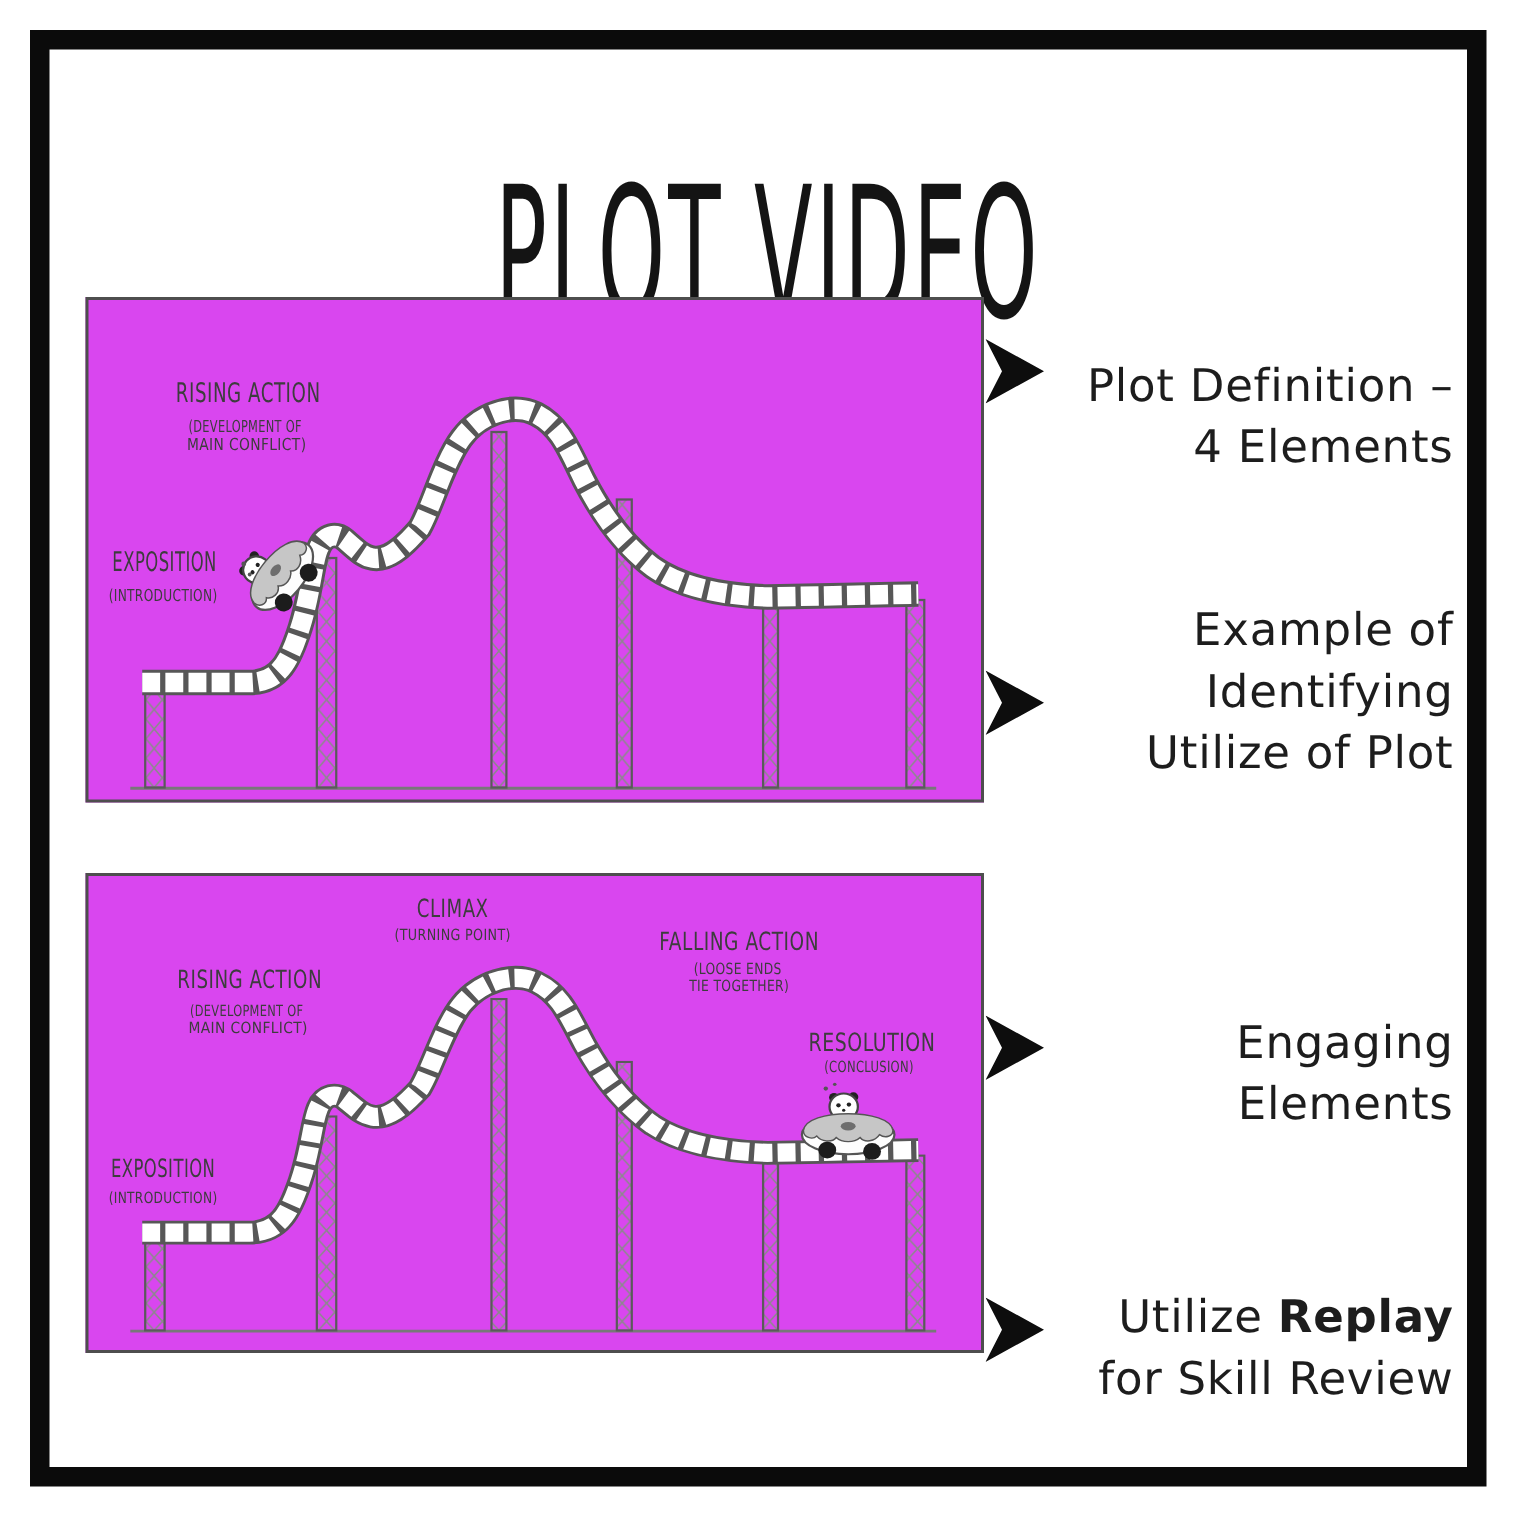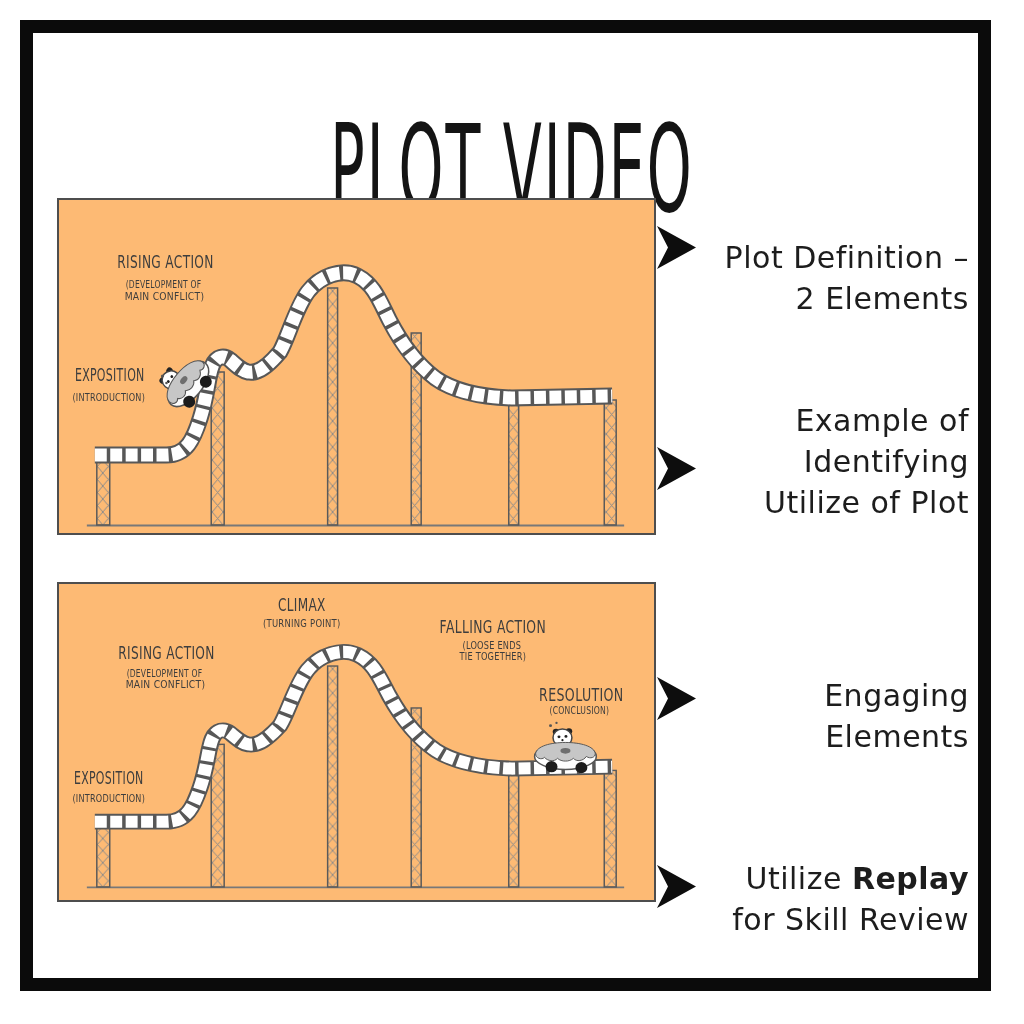--- a/index.html
+++ b/index.html
@@ -11,21 +11,21 @@
     position:absolute;left:20px;top:20px;width:971px;height:971px;
     border:13px solid #0b0b0b;box-sizing:border-box;pointer-events:none;
   }
   .title{
     position:absolute;top:42px;left:0;width:1024px;text-align:center;
     font-size:84px;font-weight:400;color:#141414;letter-spacing:3px;
     transform:scale(0.68,1.45);transform-origin:50% 0%;white-space:nowrap;
   }
   .dbox{
     position:absolute;left:57px;width:599px;border:2px solid #4e4e4e;
-    background:#fdba74;box-sizing:border-box;
+    background:#d946ef;box-sizing:border-box;
   }
   #dbox-top{top:198px;height:337px;}
   #dbox-bottom{top:582px;height:320px;}
   svg.coaster{display:block;width:100%;height:100%;}
   .lbl{font-size:18px;fill:#3d3d3d;letter-spacing:0.5px;font-family:"DejaVu Sans",sans-serif;}
   .sub{font-size:11px;fill:#3d3d3d;letter-spacing:0.3px;font-family:"DejaVu Sans",sans-serif;}
   .arrow{position:absolute;left:657px;width:39px;height:43px;}
   .btext{
     position:absolute;right:55px;text-align:right;font-size:30px;line-height:41px;
     color:#1d1d1d;letter-spacing:0.5px;white-space:nowrap;margin-top:17px;
@@ -116,21 +116,21 @@
     <text class="lbl" x="50" y="215" text-anchor="middle" textLength="70" lengthAdjust="spacingAndGlyphs">EXPOSITION</text>
     <text class="sub" x="50" y="234" text-anchor="middle" textLength="73" lengthAdjust="spacingAndGlyphs">(INTRODUCTION)</text>
   </svg>
 </div>
 
 <svg class="arrow" style="top:226px" viewBox="0 0 39 43">
     <polygon points="0,0 39,21.5 0,43 11,21.5" fill="#0d0d0d"></polygon>
   </svg>
 <div class="btext" style="top:220px">
   <div>Plot Definition –</div>
-  <div>2 Elements</div>
+  <div>4 Elements</div>
 </div>
 
 <svg class="arrow" style="top:447px" viewBox="0 0 39 43">
     <polygon points="0,0 39,21.5 0,43 11,21.5" fill="#0d0d0d"></polygon>
   </svg>
 <div class="btext" style="top:383px">
   <div>Example of</div>
   <div>Identifying</div>
   <div>Utilize of Plot</div>
 </div>

